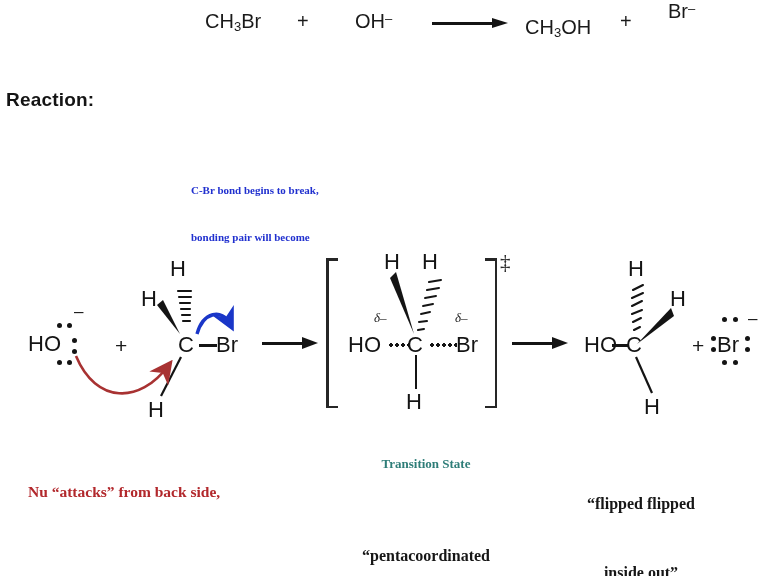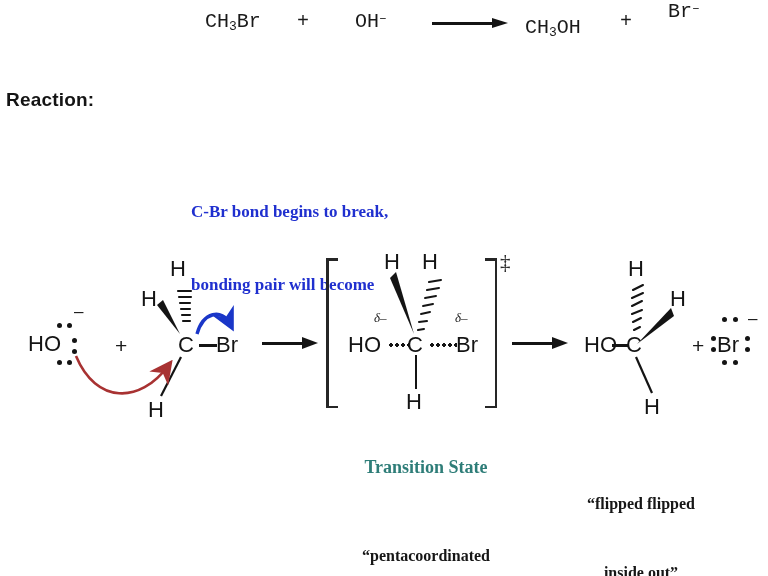--- a/index.html
+++ b/index.html
@@ -27,21 +27,21 @@
     font-family: "Liberation Sans", sans-serif;
     font-weight: bold;
     font-size: 19px;
     color: #141414;
     letter-spacing: 0.2px;
     white-space: nowrap;
   }
 
   
   .eq {
-    font-family: Liberation Mono, monospace;
+    font-family: Liberation Sans, sans-serif;
     font-size: 20px;
     color: #1a1a1a;
     white-space: nowrap;
   }
   .eq sub { font-size: 13px; vertical-align: -0.25em; }
   .eq sup { font-size: 13px; vertical-align: 0.42em; }
 
   
   .atom {
     font-family: "Liberation Sans", sans-serif;
@@ -74,23 +74,23 @@
     color: #2a2a2a;
   }
 
   
   .cap {
     font-family: "Liberation Serif", serif;
     font-weight: bold;
     line-height: 1.42;
     white-space: pre;
   }
-  .cap-blue { color: #2030cf; font-size: 17px; }
+  .cap-blue { color: #2030cf; font-size: 11px; }
   .cap-red  { color: #b2282c; font-size: 15.5px; }
-  .cap-teal { color: #2e7d78; font-size: 18px; }
+  .cap-teal { color: #2e7d78; font-size: 13px; }
   .cap-blk  { color: #161616; font-size: 16px; text-align: center; }
   .cap-blk2 { color: #161616; font-size: 16px; text-align: center; }
 
   
   .bond {
     position: absolute;
     background: #141414;
   }
   svg.overlay {
     position: absolute;
@@ -293,20 +293,21 @@
       <line x1="632" y1="298" x2="643" y2="293" stroke-width="2.1"></line>
       <line x1="633" y1="290" x2="643" y2="285" stroke-width="2.1"></line>
     </g>
 
     <polygon points="637,344 671,308 674,316" fill="#141414"></polygon>
 
     <line x1="636" y1="357" x2="652" y2="393" stroke="#141414" stroke-width="2.2"></line>
   </svg>
 
   <div class="abs cap cap-red" style="left:28px; top:437px;">
+    <div>Nu “attacks” from back side,</div>
     
     
   </div>
 
   <div class="abs cap cap-teal" style="left:346px; top:455px; width:160px; text-align:center;">Transition State</div>
   <div class="abs cap cap-blk" style="left:346px; top:500px; width:160px;">
     <div>“pentacoordinated</div>
     
   </div>
 

